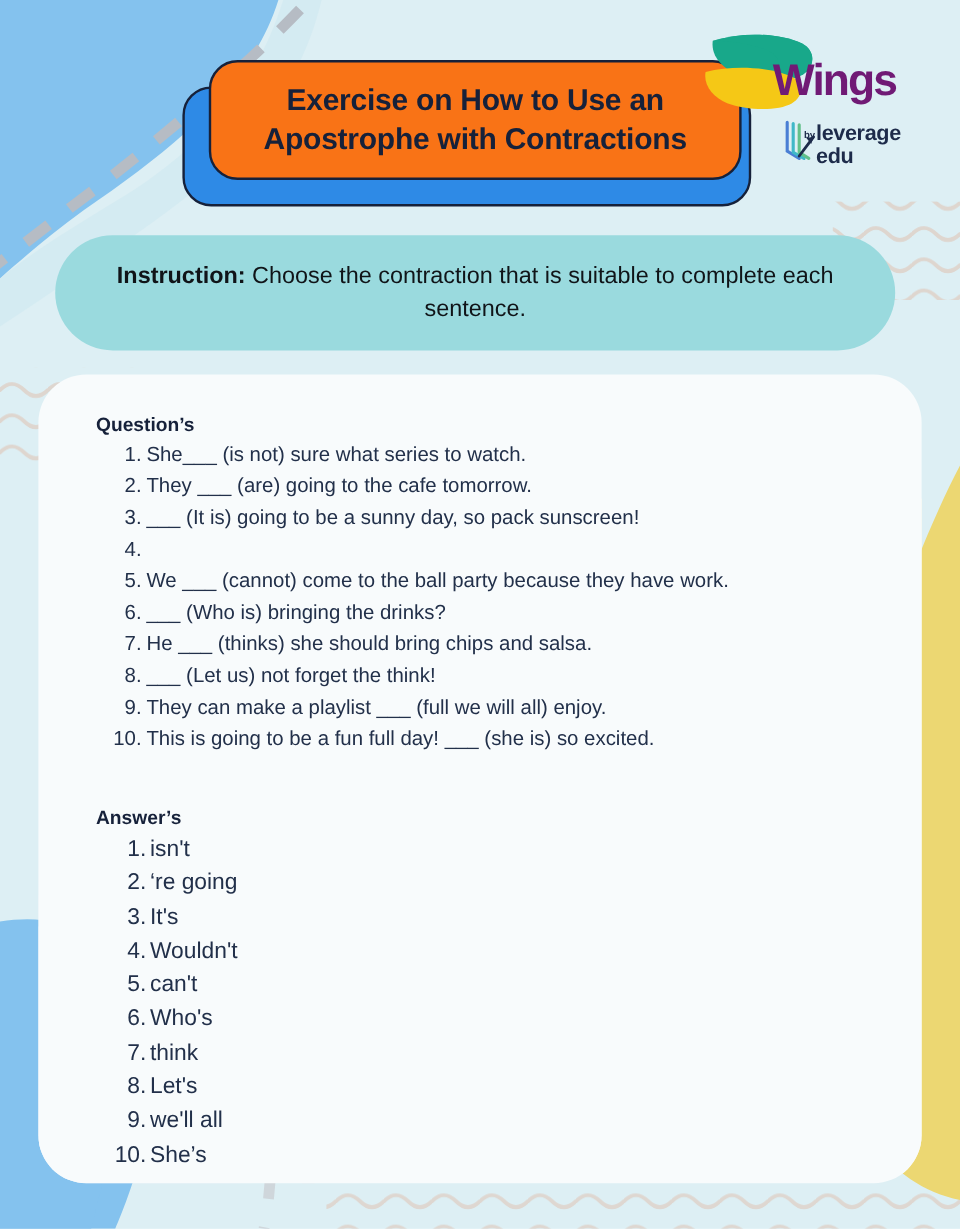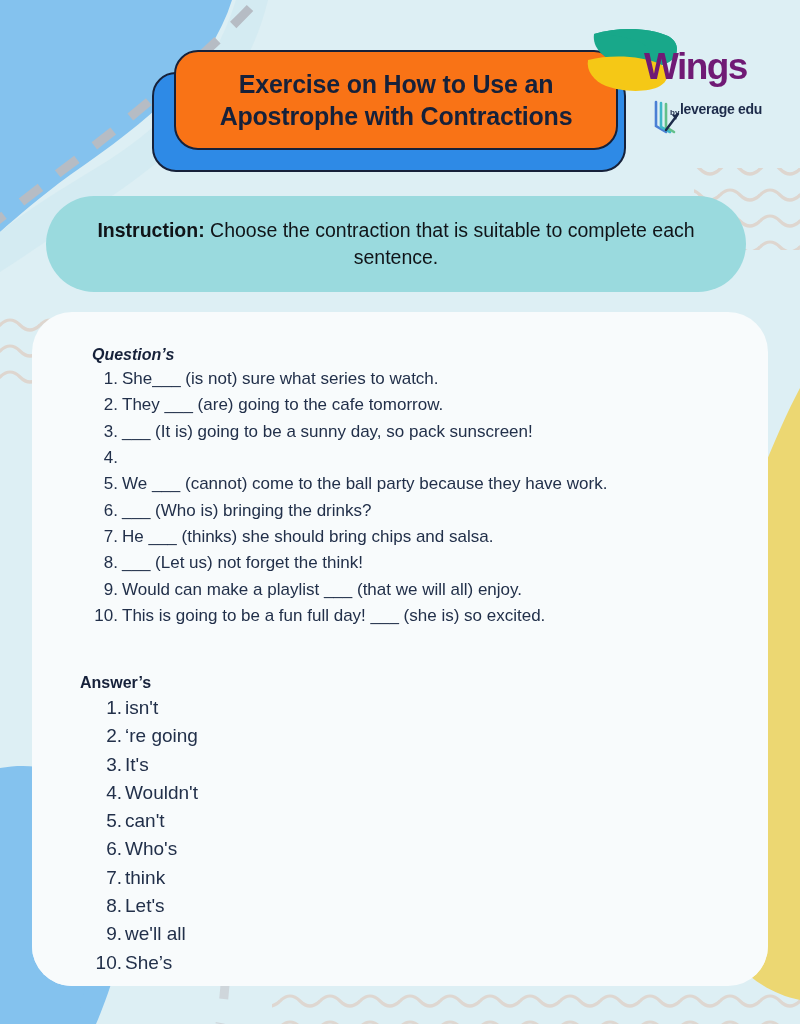--- a/index.html
+++ b/index.html
@@ -80,21 +80,21 @@
     position: absolute;
     left: 54px; top: 86px;
     font-size: 8px;
     font-weight: bold;
     color: #1d2b4a;
     padding-left: 30px;
   }
   .logo-brand {
     position: absolute;
     left: 94px; top: 80px;
-    font-size: 14px;
+    font-size: 18px;
     font-weight: bold;
     color: #1d2b4a;
     line-height: 1.05;
     letter-spacing: -0.3px;
   }
 
   
   .instruction {
     position: absolute;
     left: 46px;
@@ -128,21 +128,21 @@
     overflow: hidden;
   }
   .card-inner { position: relative; width: 100%; height: 100%; z-index: 2; }
 
   .section-head {
     font-size: 16px;
     font-weight: bold;
     color: #16213a;
     position: absolute;
   }
-  #q-head { left: 60px; top: 34px; font-style: italic; }
+  #q-head { left: 48px; top: 34px; }
   #a-head { left: 48px; top: 362px; }
 
   .qlist, .alist {
     position: absolute;
     list-style: none;
   }
   .qlist { left: 52px; top: 54px; width: 640px; }
   .alist { left: 52px; top: 382px; width: 300px; }
 
   .qlist li, .alist li {
@@ -268,21 +268,21 @@
         <li>
           <span class="num">7.</span>
           <span>He ___ (thinks) she should bring chips and salsa.</span>
         </li>
         <li>
           <span class="num">8.</span>
           <span>___ (Let us) not forget the think!</span>
         </li>
         <li>
           <span class="num">9.</span>
-          <span>Would can make a playlist ___ (that we will all) enjoy.</span>
+          <span>They can make a playlist ___ (full we will all) enjoy.</span>
         </li>
         <li>
           <span class="num">10.</span>
           <span>This is going to be a fun full day! ___ (she is) so excited.</span>
         </li>
       </ul>
 
     <div class="section-head" id="a-head">Answer’s</div>
     <ul class="alist">
         <li>

